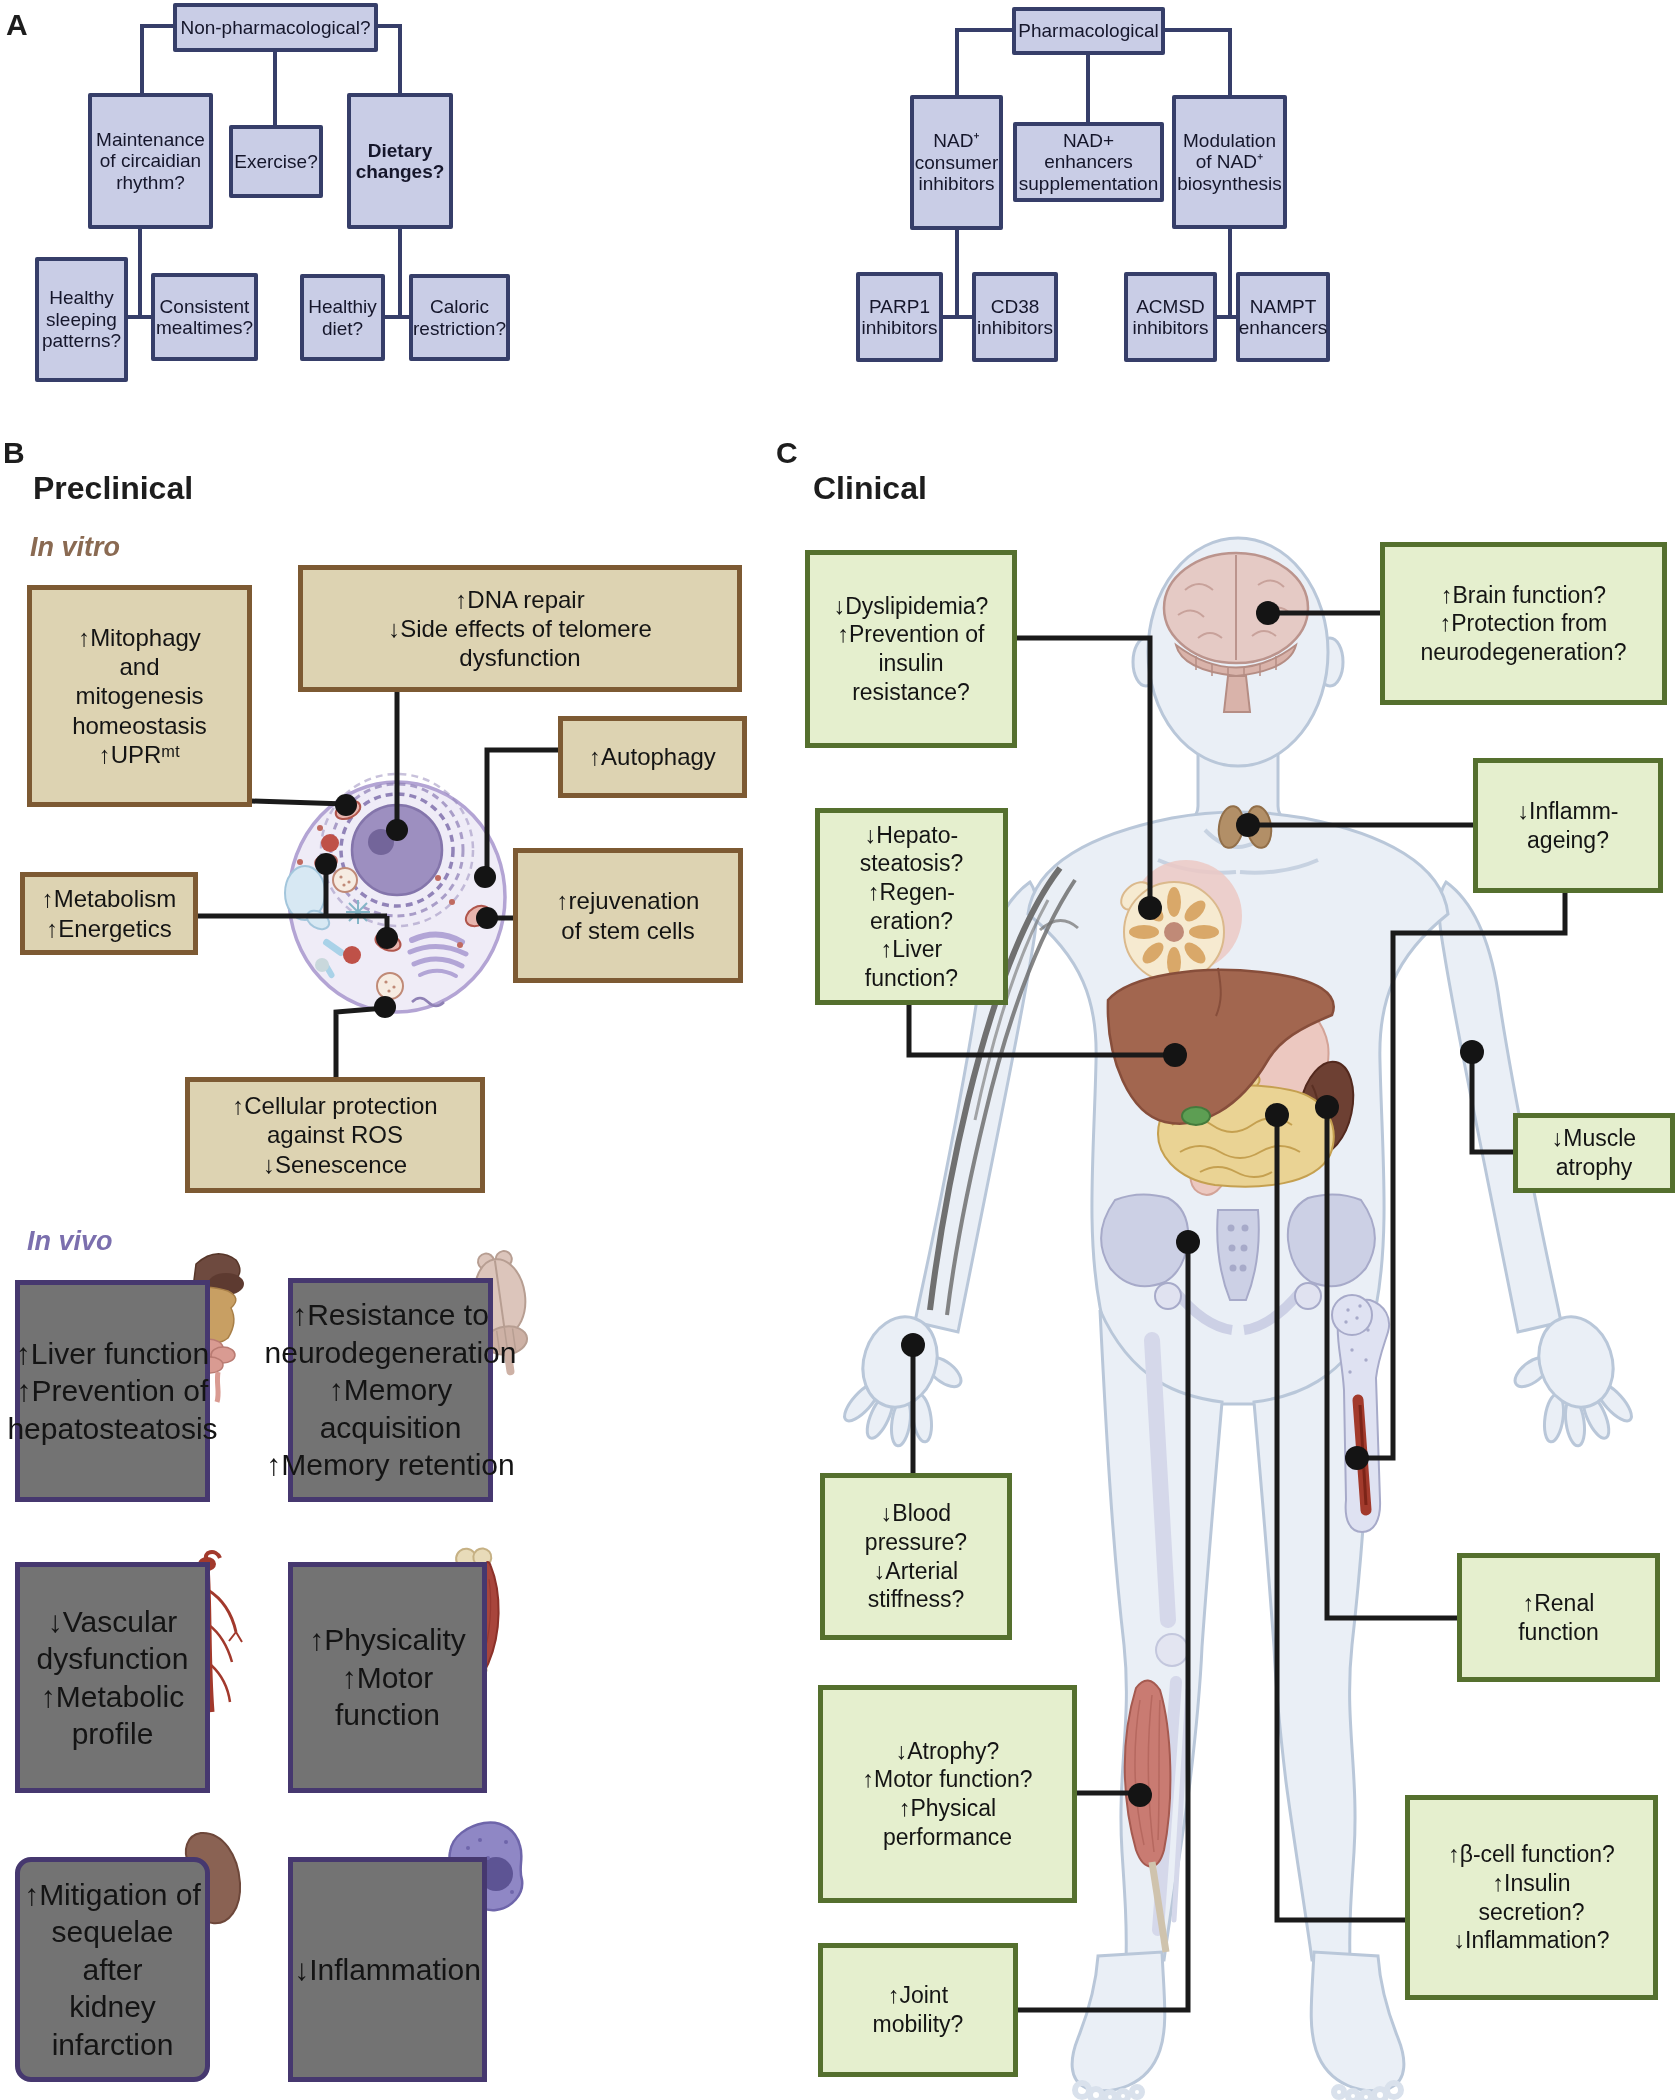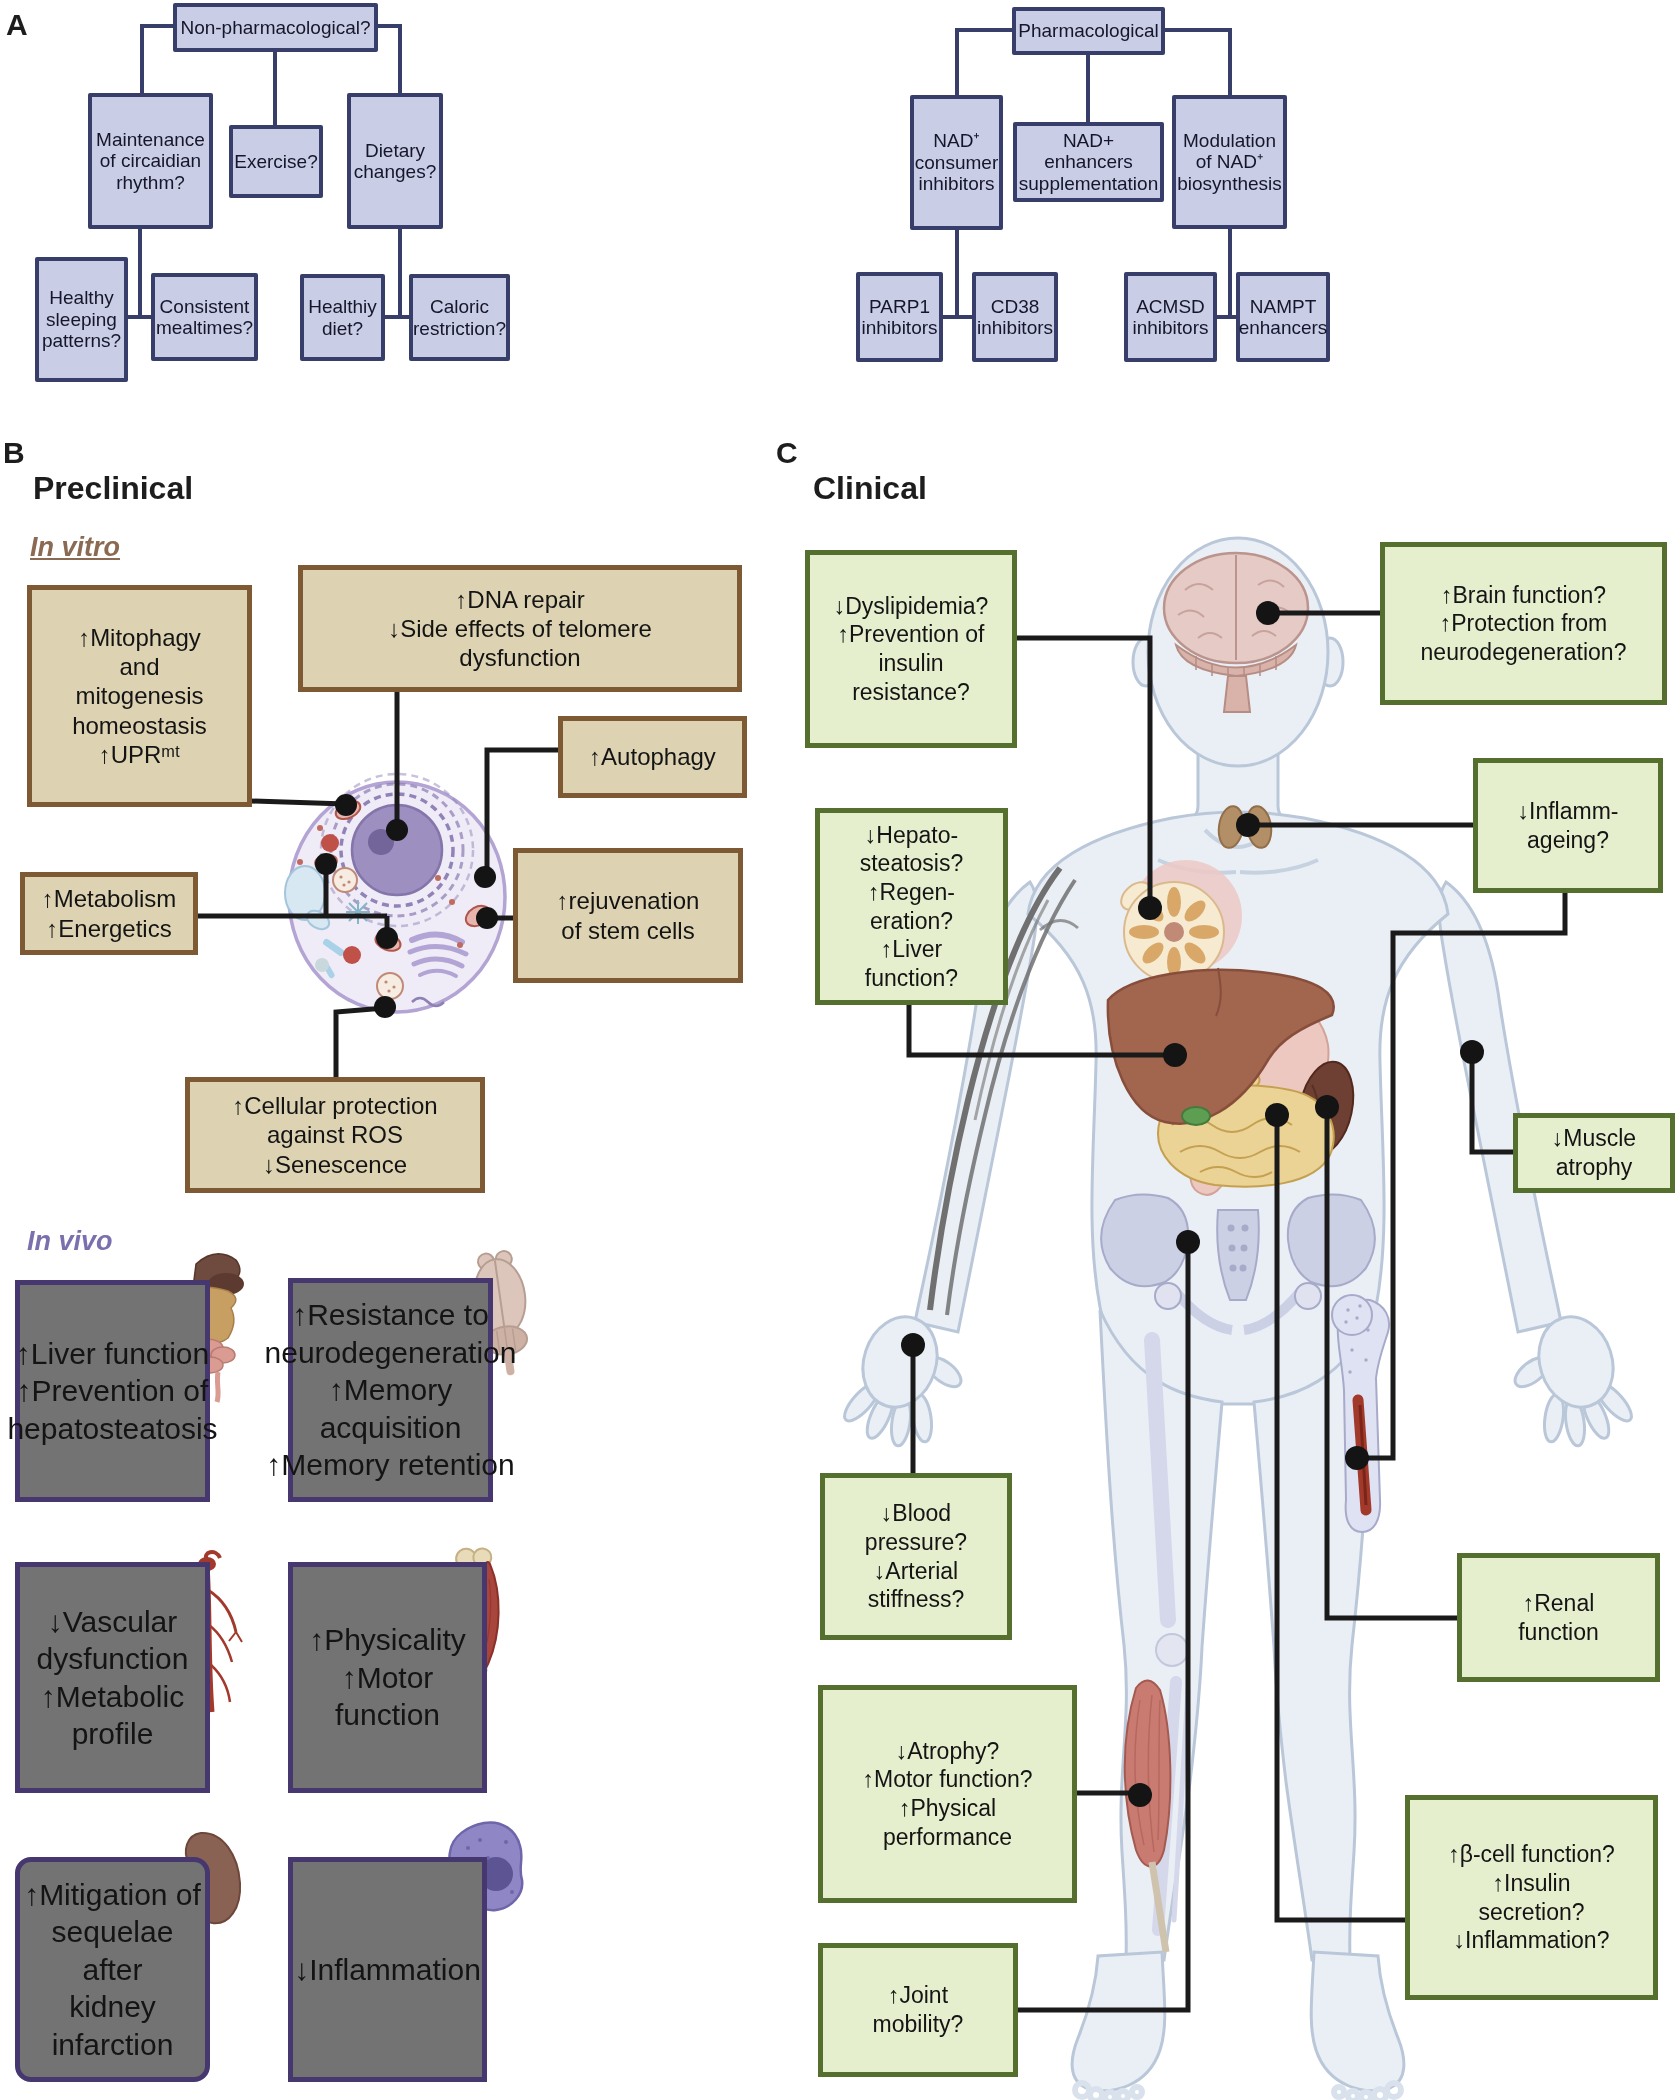--- a/index.html
+++ b/index.html
@@ -362,29 +362,29 @@
         <circle cx="1188" cy="1242" r="12"></circle>
       <circle cx="1357" cy="1458" r="12"></circle>
         <circle cx="913" cy="1345" r="12"></circle>
       <circle cx="1140" cy="1795" r="12"></circle>
     </g>
   </svg>
 
   <div class="lab panel-label" style="left:6px; top:8px;">A</div>
   <div class="lab panel-label" style="left:3px; top:436px;">B</div>
   <div class="lab panel-title" style="left:33px; top:470px;text-align:center;">Preclinical</div>
-  <div class="lab sub-label" style="left:30px; top:532px; color:#8a6a52;text-decoration:underline;">In vitro</div>
+  <div class="lab sub-label" style="left:30px; top:532px; color:#8a6a52;">In vitro</div>
   <div class="lab sub-label" style="left:27px; top:1226px; color:#7b6fae;">In vivo</div>
   <div class="lab panel-label" style="left:776px; top:436px;">C</div>
   <div class="lab panel-title" style="left:813px; top:470px;">Clinical</div>
 
   <div class="bx abox" style="left:173px; top:3px; width:205px; height:49px;">Non-pharmacological?</div>
   <div class="bx abox" style="left:78px; top:93px; width:125px; height:136px;margin-left:10px;">Maintenance of circaidian rhythm?</div>
   <div class="bx abox" style="left:229px; top:125px; width:94px; height:73px;">Exercise?</div>
-  <div class="bx abox" style="left:347px; top:93px; width:96px; height:136px;">Dietary changes?</div>
+  <div class="bx abox" style="left:347px; top:93px; width:106px; height:136px;font-weight:bold;">Dietary changes?</div>
   <div class="bx abox" style="left:35px; top:257px; width:93px; height:125px;">Healthy sleeping patterns?</div>
   <div class="bx abox" style="left:151px; top:273px; width:107px; height:88px;">Consistent mealtimes?</div>
   <div class="bx abox" style="left:300px; top:274px; width:85px; height:87px;">Healthiy diet?</div>
   <div class="bx abox" style="left:409px; top:274px; width:101px; height:87px;">Caloric restriction?</div>
 
   <div class="bx abox" style="left:1012px; top:7px; width:153px; height:48px;">Pharmacological</div>
   <div class="bx abox" style="left:910px; top:95px; width:93px; height:135px;">NAD⁺ consumer inhibitors</div>
   <div class="bx abox" style="left:1013px; top:122px; width:151px; height:80px;">NAD+ enhancers supplementation</div>
   <div class="bx abox" style="left:1172px; top:95px; width:115px; height:134px;">Modulation of NAD⁺ biosynthesis</div>
   <div class="bx abox" style="left:856px; top:272px; width:87px; height:90px;">PARP1 inhibitors</div>

